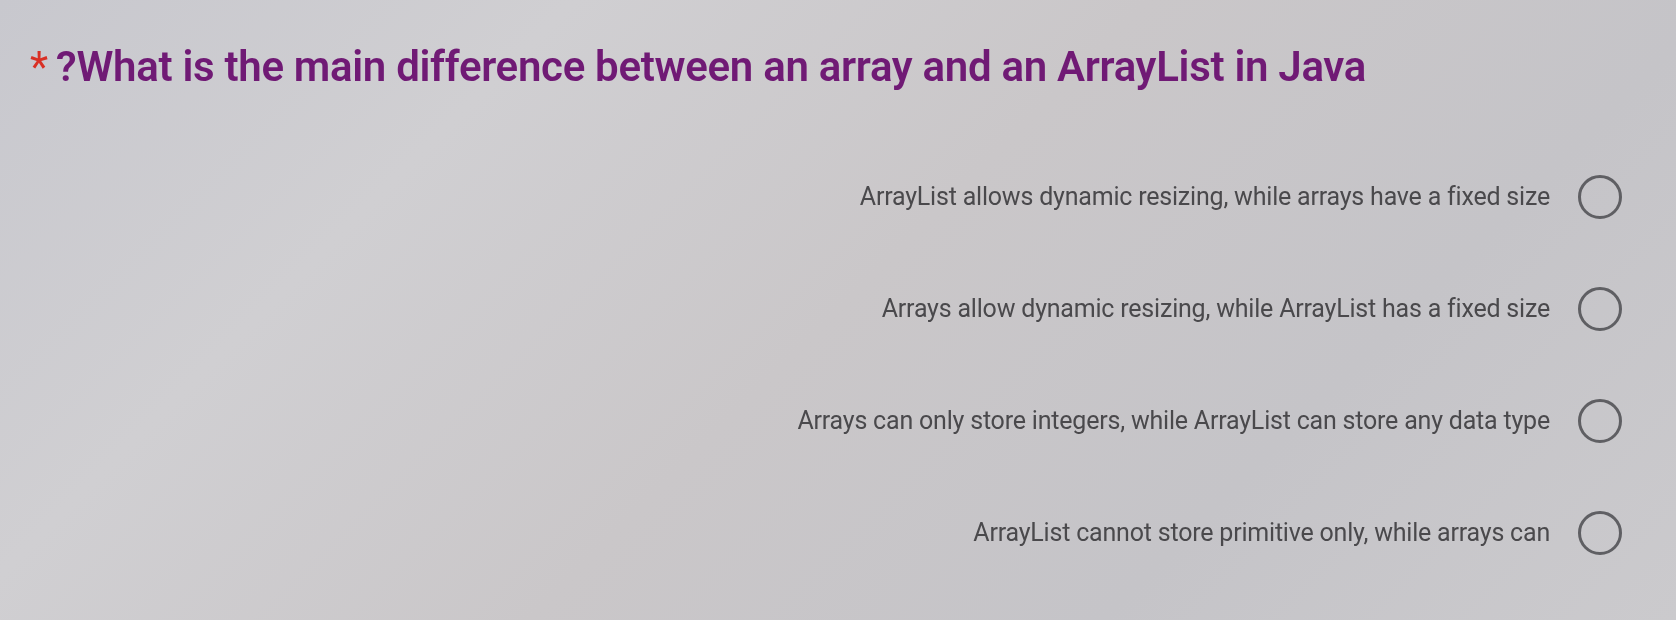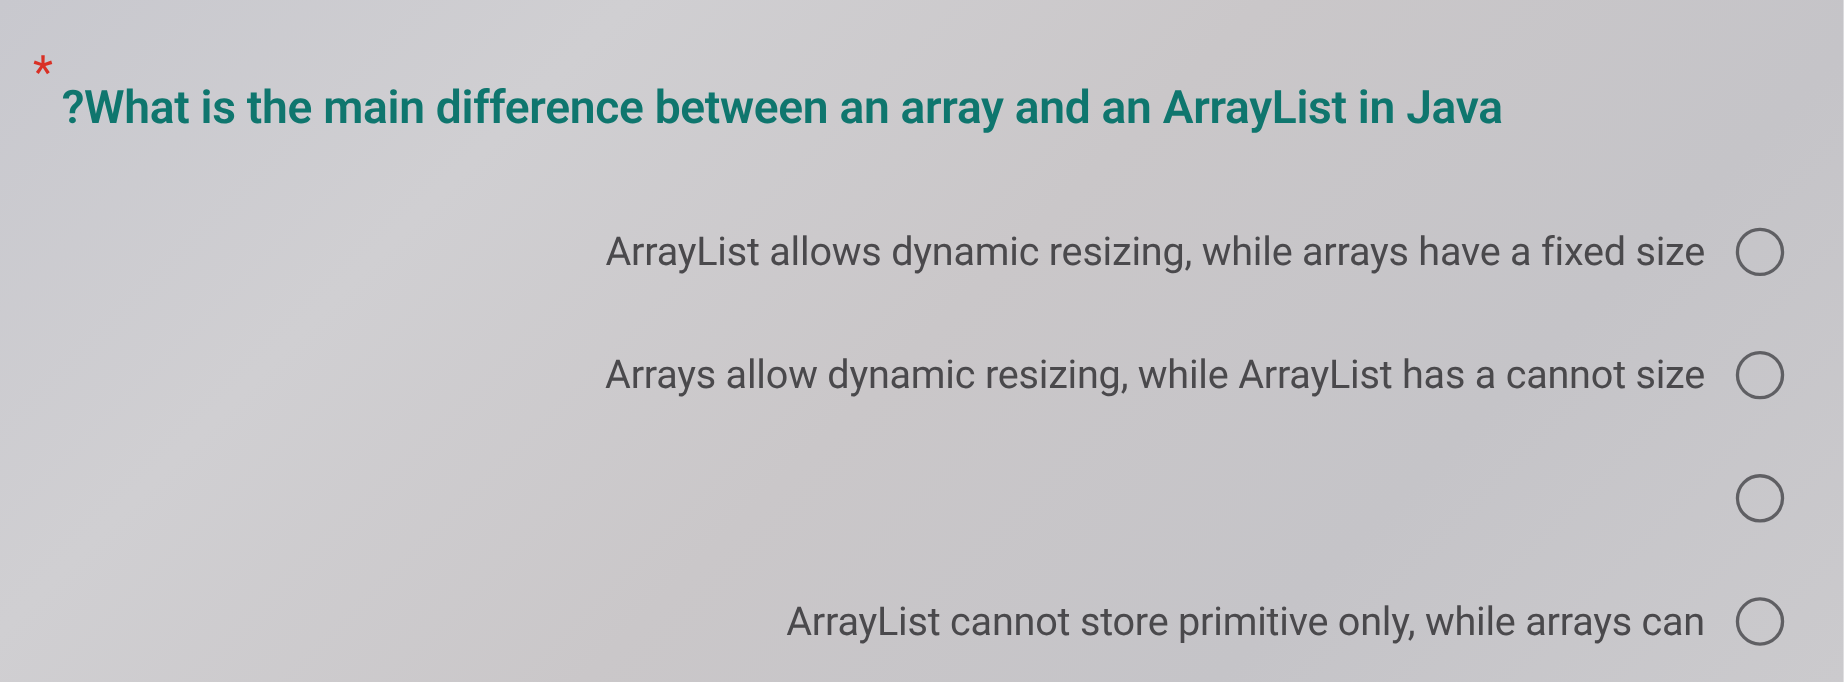--- a/index.html
+++ b/index.html
@@ -28,39 +28,38 @@
     .required-asterisk {
       color: #d93025;
       font-size: 42px;
       font-weight: 400;
       margin-right: 8px;
       line-height: 1.3;
     }
     .question-text {
       font-size: 42px;
       font-weight: 600;
-      color: #0f766e;
+      color: #701a75;
       line-height: 1.3;
       letter-spacing: -0.3px;
-      margin-top: 32px;
     }
     .options {
       display: flex;
       flex-direction: column;
       gap: 68px;
     }
     .option-row {
       display: flex;
       align-items: center;
       justify-content: flex-end;
       gap: 28px;
       padding-right: 24px;
     }
     .option-label {
-      font-size: 36px;
+      font-size: 25px;
       color: #4a494c;
       font-weight: 400;
       text-align: center;
       letter-spacing: -0.2px;
     }
     .radio-circle {
       width: 44px;
       height: 44px;
       border: 3px solid #5f5f63;
       border-radius: 50%;
@@ -77,24 +76,25 @@
     <span class="required-asterisk">*</span>
     <span class="question-text">?What is the main difference between an array and an ArrayList in Java</span>
   </div>
 
   <div class="options">
     <div class="option-row">
       <span class="option-label">ArrayList allows dynamic resizing, while arrays have a fixed size</span>
       <span class="radio-circle"></span>
     </div>
     <div class="option-row">
-      <span class="option-label">Arrays allow dynamic resizing, while ArrayList has a cannot size</span>
+      <span class="option-label">Arrays allow dynamic resizing, while ArrayList has a fixed size</span>
       <span class="radio-circle"></span>
     </div>
     <div class="option-row">
+      <span class="option-label">Arrays can only store integers, while ArrayList can store any data type</span>
       <span class="radio-circle"></span>
     </div>
     <div class="option-row">
       <span class="option-label">ArrayList cannot store primitive only, while arrays can</span>
       <span class="radio-circle"></span>
     </div>
   </div>
 </div>
 
 </body></html>

